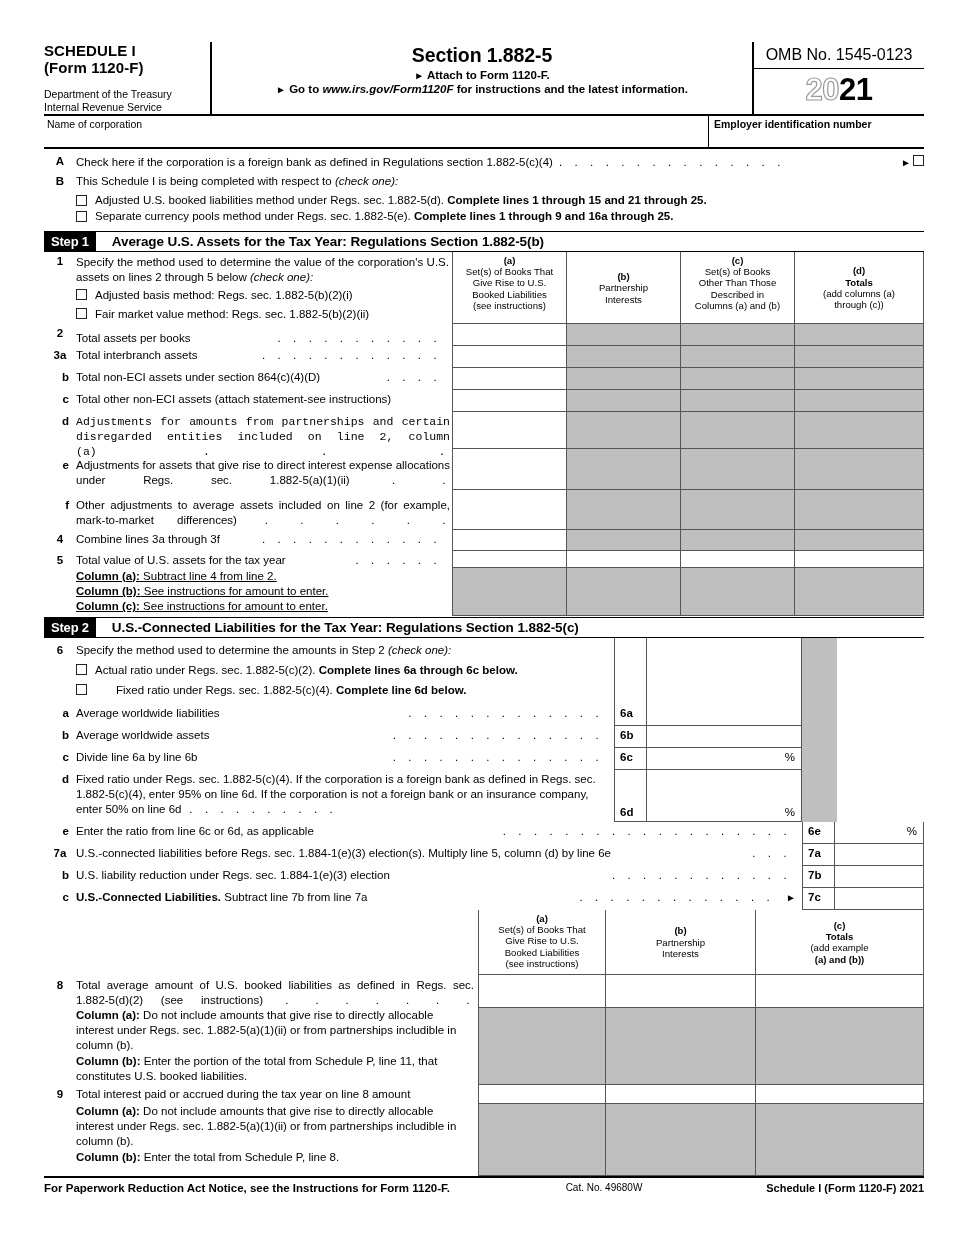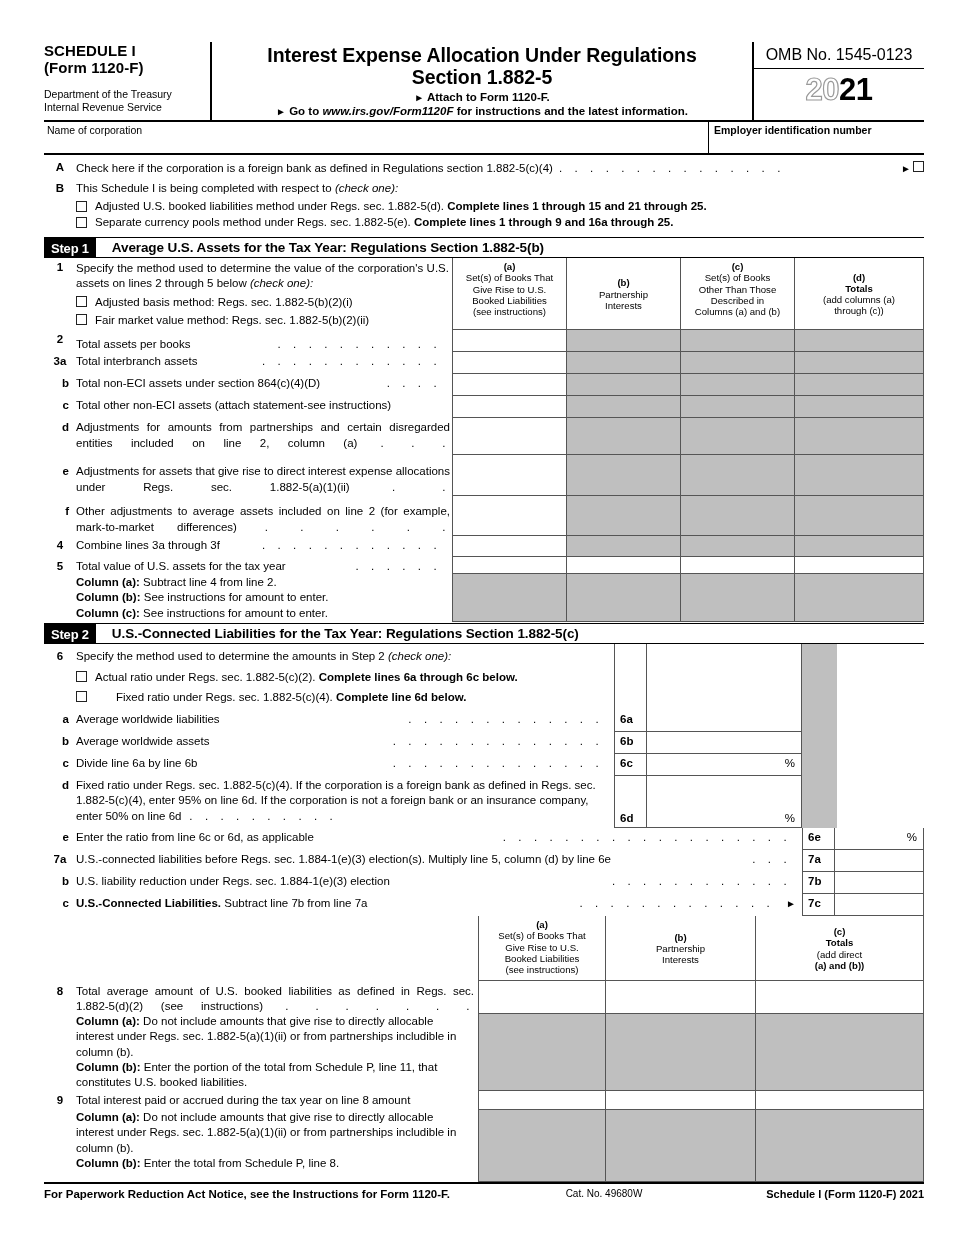--- a/index.html
+++ b/index.html
@@ -90,21 +90,20 @@
         <div>SCHEDULE I</div>
         <div>(Form 1120-F)</div>
       </div>
       <div class="hdr-dept">
         <div>Department of the Treasury</div>
         <div>Internal Revenue Service</div>
       </div>
     </div>
     <div class="hdr-mid">
       <div class="hdr-title">
-        <div>Interest Expense Allocation Under Regulations</div>
         <div>Section 1.882-5</div>
       </div>
       <div class="hdr-attach">
         <span class="tri">►</span>
         <span>Attach to Form 1120-F.</span>
       </div>
       <div class="hdr-goto">
         <span class="tri">►</span>
         <span>Go to</span>
         <i>www.irs.gov/Form1120F</i>
@@ -254,21 +253,21 @@
       </div>
       <div class="cell" style="width:114px;flex:none;"></div>
       <div class="cell shade" style="width:114px;flex:none;"></div>
       <div class="cell shade" style="width:114px;flex:none;"></div>
       <div class="cell shade" style="flex:1;border-right:1px solid #555;"></div>
     </div>
 
     <div class="trow" style="height:37px;">
       <div class="lcell" style="width:408px;flex:none;display:flex;">
         <div class="num ind">d</div>
-        <div class="txt jt" style="padding-right:2px;"><span>Adjustments for amounts from partnerships and certain disregarded entities included on line 2, column (a)</span><span class="dots">&nbsp;.&nbsp;.&nbsp;.</span></div>
+        <div class="txt jt" style="padding-right:2px;font-family:Liberation Mono, monospace;"><span>Adjustments for amounts from partnerships and certain disregarded entities included on line 2, column (a)</span><span class="dots">&nbsp;.&nbsp;.&nbsp;.</span></div>
       </div>
       <div class="cell" style="width:114px;flex:none;"></div>
       <div class="cell shade" style="width:114px;flex:none;"></div>
       <div class="cell shade" style="width:114px;flex:none;"></div>
       <div class="cell shade" style="flex:1;border-right:1px solid #555;"></div>
     </div>
 
     <div class="trow" style="height:41px;">
       <div class="lcell" style="width:408px;flex:none;display:flex;">
         <div class="num ind" style="padding-top:9px;">e</div>
@@ -315,21 +314,21 @@
       </div>
       <div class="cell" style="width:114px;flex:none;"></div>
       <div class="cell" style="width:114px;flex:none;"></div>
       <div class="cell" style="width:114px;flex:none;"></div>
       <div class="cell" style="flex:1;border-right:1px solid #555;"></div>
     </div>
 
     <div class="trow" style="height:48px;">
       <div class="lcell" style="width:408px;flex:none;display:flex;">
         <div class="num"></div>
-        <div class="txt" style="padding-top:1px;line-height:1.32;">
+        <div class="txt" style="padding-top:1px;line-height:1.32;text-decoration:underline;">
           <div><b>Column (a):</b><span> Subtract line 4 from line 2.</span></div>
           <div><b>Column (b):</b><span> See instructions for amount to enter.</span></div>
           <div><b>Column (c):</b><span> See instructions for amount to enter.</span></div>
         </div>
       </div>
       <div class="cell shade" style="width:114px;flex:none;"></div>
       <div class="cell shade" style="width:114px;flex:none;"></div>
       <div class="cell shade" style="width:114px;flex:none;"></div>
       <div class="cell shade" style="flex:1;border-right:1px solid #555;"></div>
     </div>
@@ -481,21 +480,21 @@
         <span>(see instructions)</span>
       </div>
       <div class="cell colhead" style="width:150px;flex:none;display:flex;flex-direction:column;justify-content:center;">
         <div><b>(b)</b></div>
         <div>Partnership</div>
         <div>Interests</div>
       </div>
       <div class="cell colhead" style="flex:1;border-right:1px solid #555;display:flex;flex-direction:column;justify-content:center;">
         <div><b>(c)</b></div>
         <div><b>Totals</b></div>
-        <div>(add direct</div>
+        <div>(add example</div>
         <div><b>(a) and (b))</b></div>
       </div>
     </div>
 
     <div class="trow" style="height:33px;">
       <div class="lcell" style="width:434px;flex:none;display:flex;">
         <div class="num" style="padding-top:3px;">8</div>
         <div class="txt jt" style="padding-top:3px;padding-right:4px;"><span>Total average amount of U.S. booked liabilities as defined in Regs. sec. 1.882-5(d)(2) (see instructions)</span><span class="dots">&nbsp;.&nbsp;.&nbsp;.&nbsp;.&nbsp;.&nbsp;.&nbsp;.</span></div>
       </div>
       <div class="cell" style="width:127px;flex:none;"></div>

